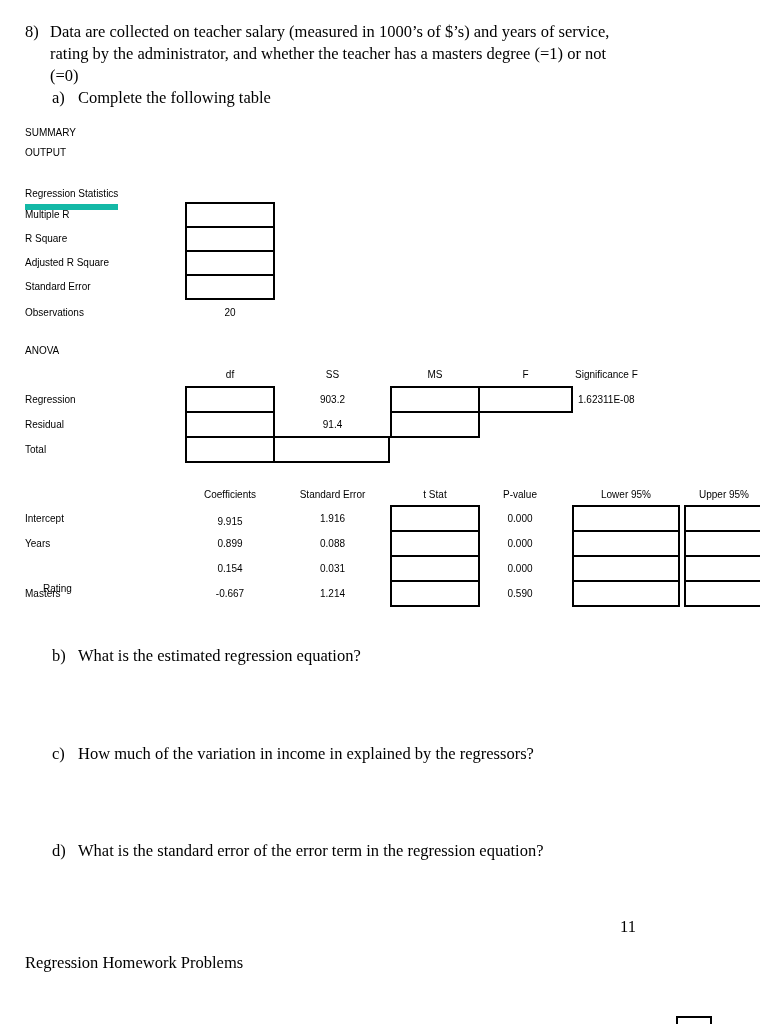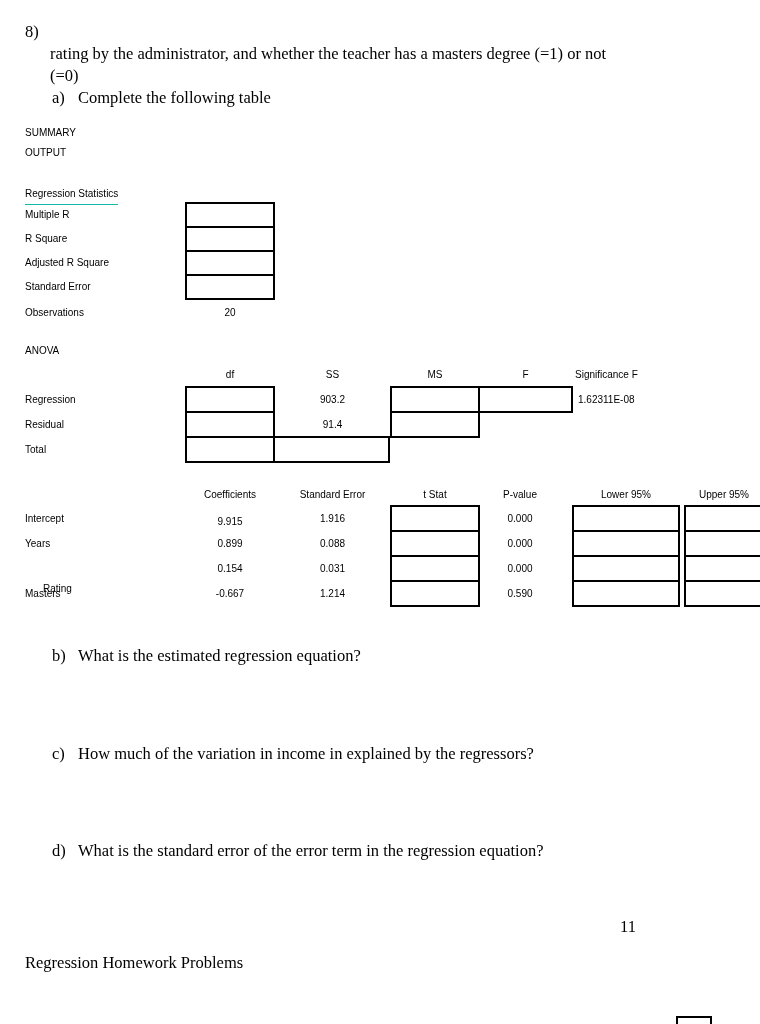--- a/index.html
+++ b/index.html
@@ -28,30 +28,31 @@
     line-height: 16px;
     white-space: nowrap;
   }
   .c { text-align: center; }
   .box {
     position: absolute;
     border: 2px solid #000000;
     background: transparent;
   }
   .uline {
-    border-bottom: 1px solid #14b8a6;
+    border-bottom: 6px solid #14b8a6;
     padding-bottom: 2px;
   }
 </style>
 </head>
 <body>
 
 <div class="page">
 
   <div class="s" style="left:25px; top:21px;">8)</div>
+  <div class="s" style="left:50px; top:21px;">Data are collected on teacher salary (measured in 1000’s of $’s) and years of service,</div>
   <div class="s" style="left:50px; top:43px;">rating by the administrator, and whether the teacher has a masters degree (=1) or not</div>
   <div class="s" style="left:50px; top:65px;">(=0)</div>
   <div class="s" style="left:52px; top:87px;">a)</div>
   <div class="s" style="left:78px; top:87px;">Complete the following table</div>
 
   <div class="a" style="left:25px; top:125px;">SUMMARY</div>
   <div class="a" style="left:25px; top:145px;">OUTPUT</div>
 
   <div class="a uline" style="left:25px; top:186px;">Regression Statistics</div>
 

